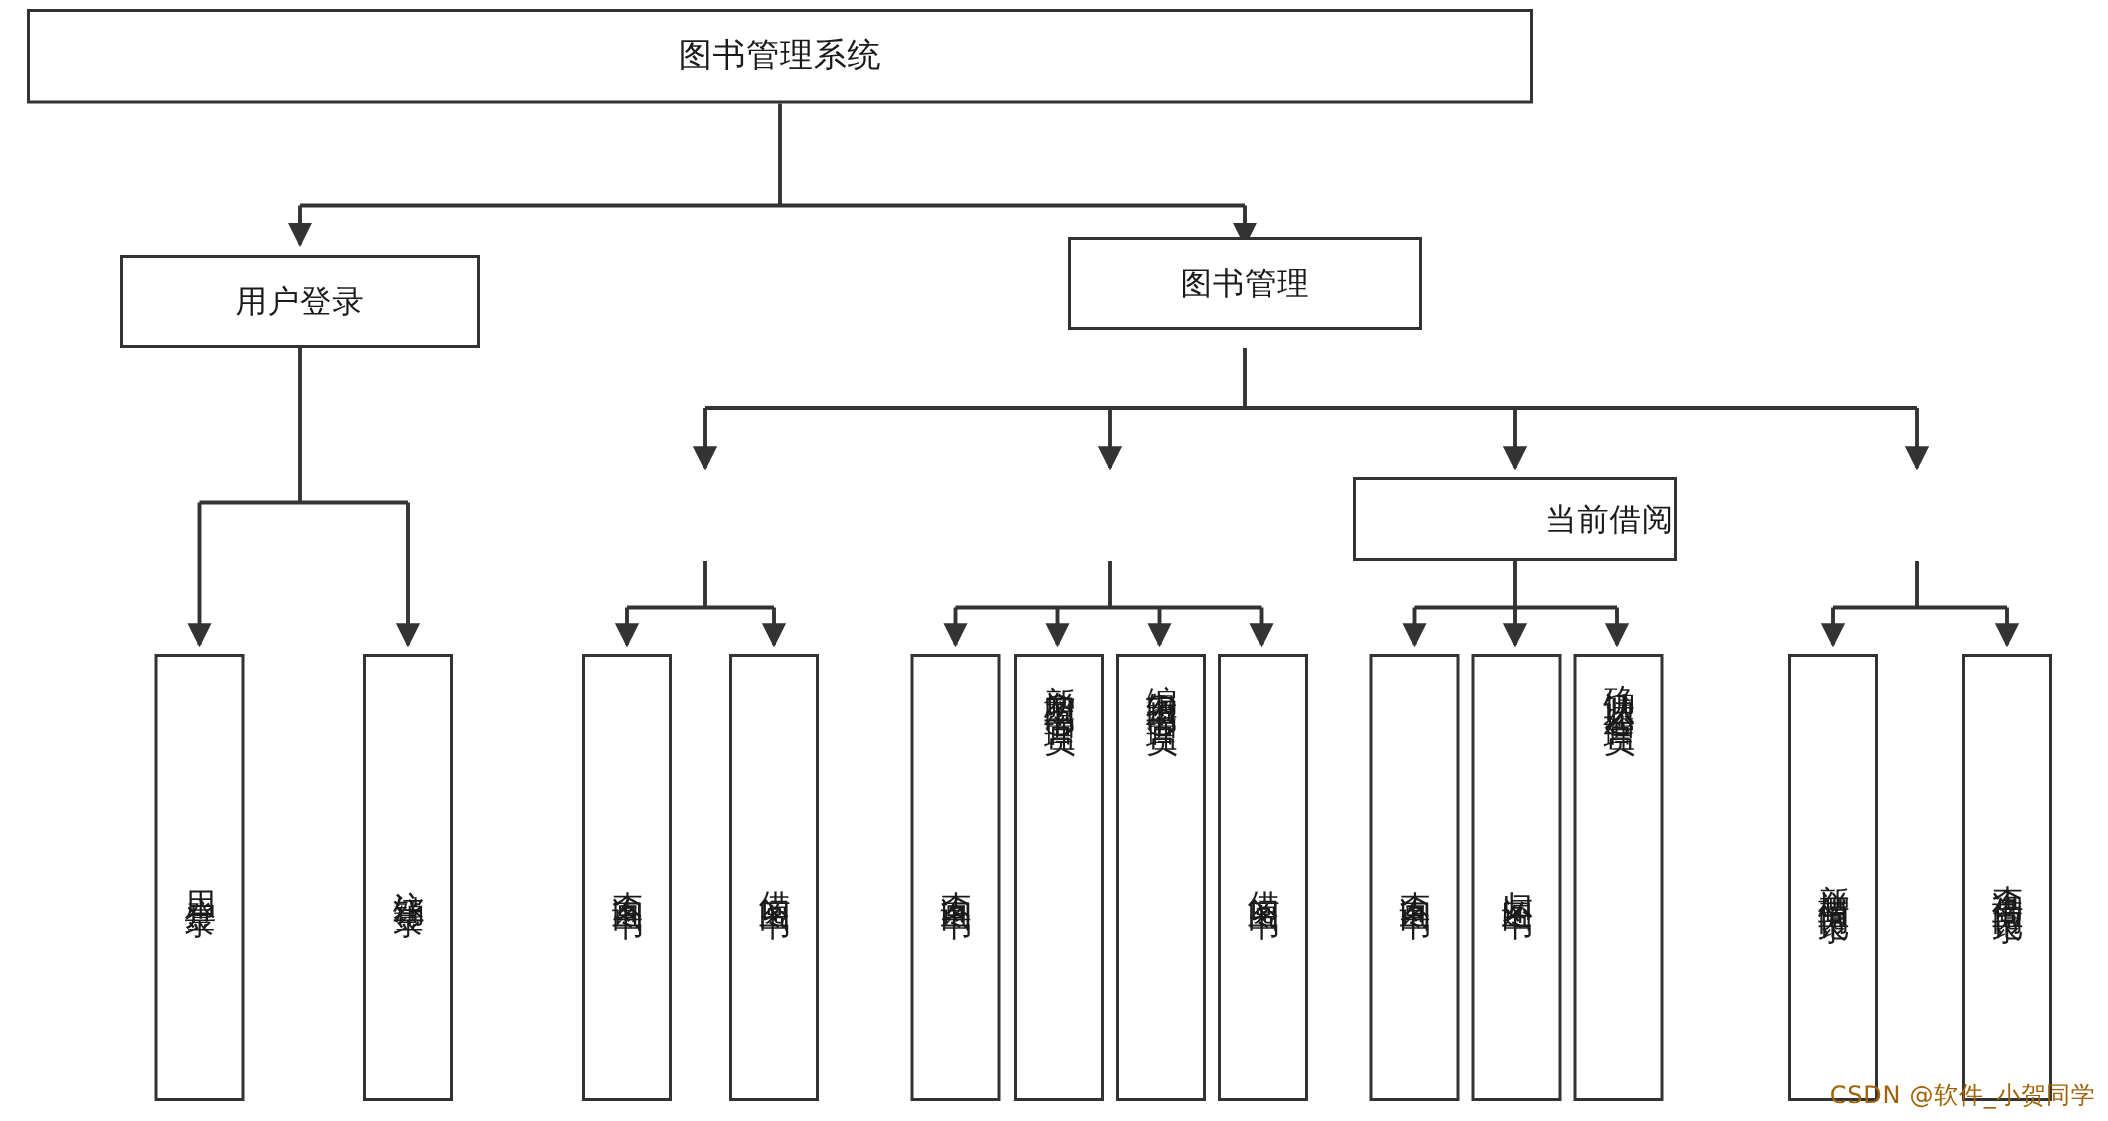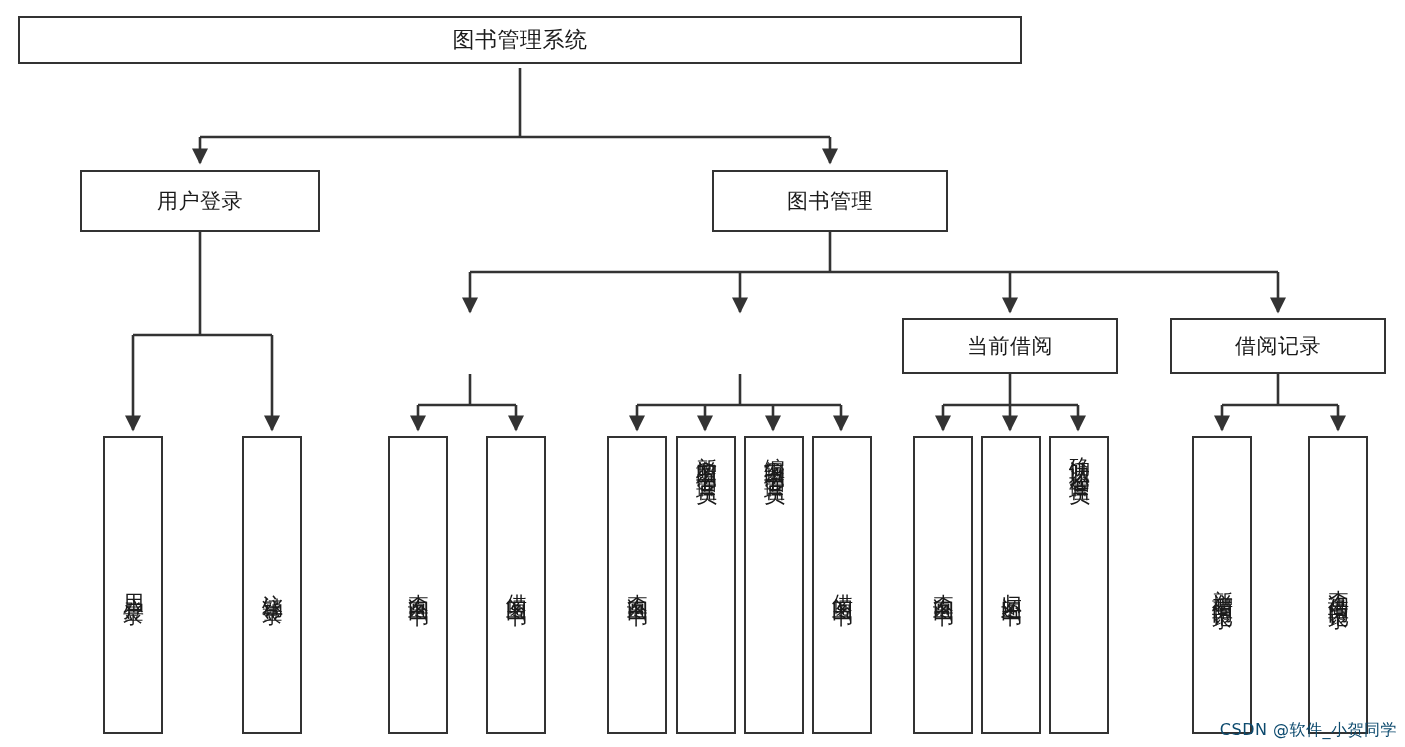--- a/index.html
+++ b/index.html
@@ -50,21 +50,21 @@
     letter-spacing:4px;
     line-height:1;
   }
   .node.vert.centered{align-items:center;padding-top:0;}
 
   #watermark{
     position:absolute;
     right:8px;
     bottom:6px;
     font-size:16px;
-    color:#0c4a6e;
+    color:#a16207;
     letter-spacing:0.5px;
     white-space:nowrap;
     pointer-events:none;
     font-family:"DejaVu Sans","Liberation Sans",sans-serif;
   }
 </style>
 </head>
 <body>
 
 <div id="diagram-root">
@@ -112,41 +112,38 @@
       <path d="M 1010 405 L 1010 430" marker-end="url(#arrow)"></path>
       <path d="M 1078 405 L 1078 430" marker-end="url(#arrow)"></path>
 
       <path d="M 1278 374 L 1278 405"></path>
       <path d="M 1222 405 L 1338 405"></path>
       <path d="M 1222 405 L 1222 430" marker-end="url(#arrow)"></path>
       <path d="M 1338 405 L 1338 430" marker-end="url(#arrow)"></path>
     </g>
   </svg>
 
-  <div class="node horiz root" style="left:18px;top:16px;width:1004px;height:48px;">
+  <div class="node horiz root" style="left:18px;top:6px;width:1004px;height:63px;">
     <span class="node-label">图书管理系统</span>
   </div>
 
   <div class="node horiz" style="left:80px;top:170px;width:240px;height:62px;">
     <span class="node-label">用户登录</span>
   </div>
 
-  <div class="node horiz" style="left:712px;top:170px;width:236px;height:62px;">
+  <div class="node horiz" style="left:712px;top:158px;width:236px;height:62px;">
     <span class="node-label">图书管理</span>
   </div>
 
 
 
-  <div class="node horiz" style="left:902px;top:318px;width:216px;height:56px;">
+  <div class="node horiz" style="left:902px;top:318px;width:216px;height:56px;justify-content:flex-end;">
     <span class="node-label">当前借阅</span>
   </div>
 
-  <div class="node horiz" style="left:1170px;top:318px;width:216px;height:56px;">
-    <span class="node-label">借阅记录</span>
-  </div>
 
   <div class="node vert centered" style="left:103px;top:436px;width:60px;height:298px;">
     <span class="node-label">用户登录</span>
   </div>
 
   <div class="node vert centered" style="left:242px;top:436px;width:60px;height:298px;">
     <span class="node-label">注销登录</span>
   </div>
 
   <div class="node vert centered" style="left:388px;top:436px;width:60px;height:298px;">

